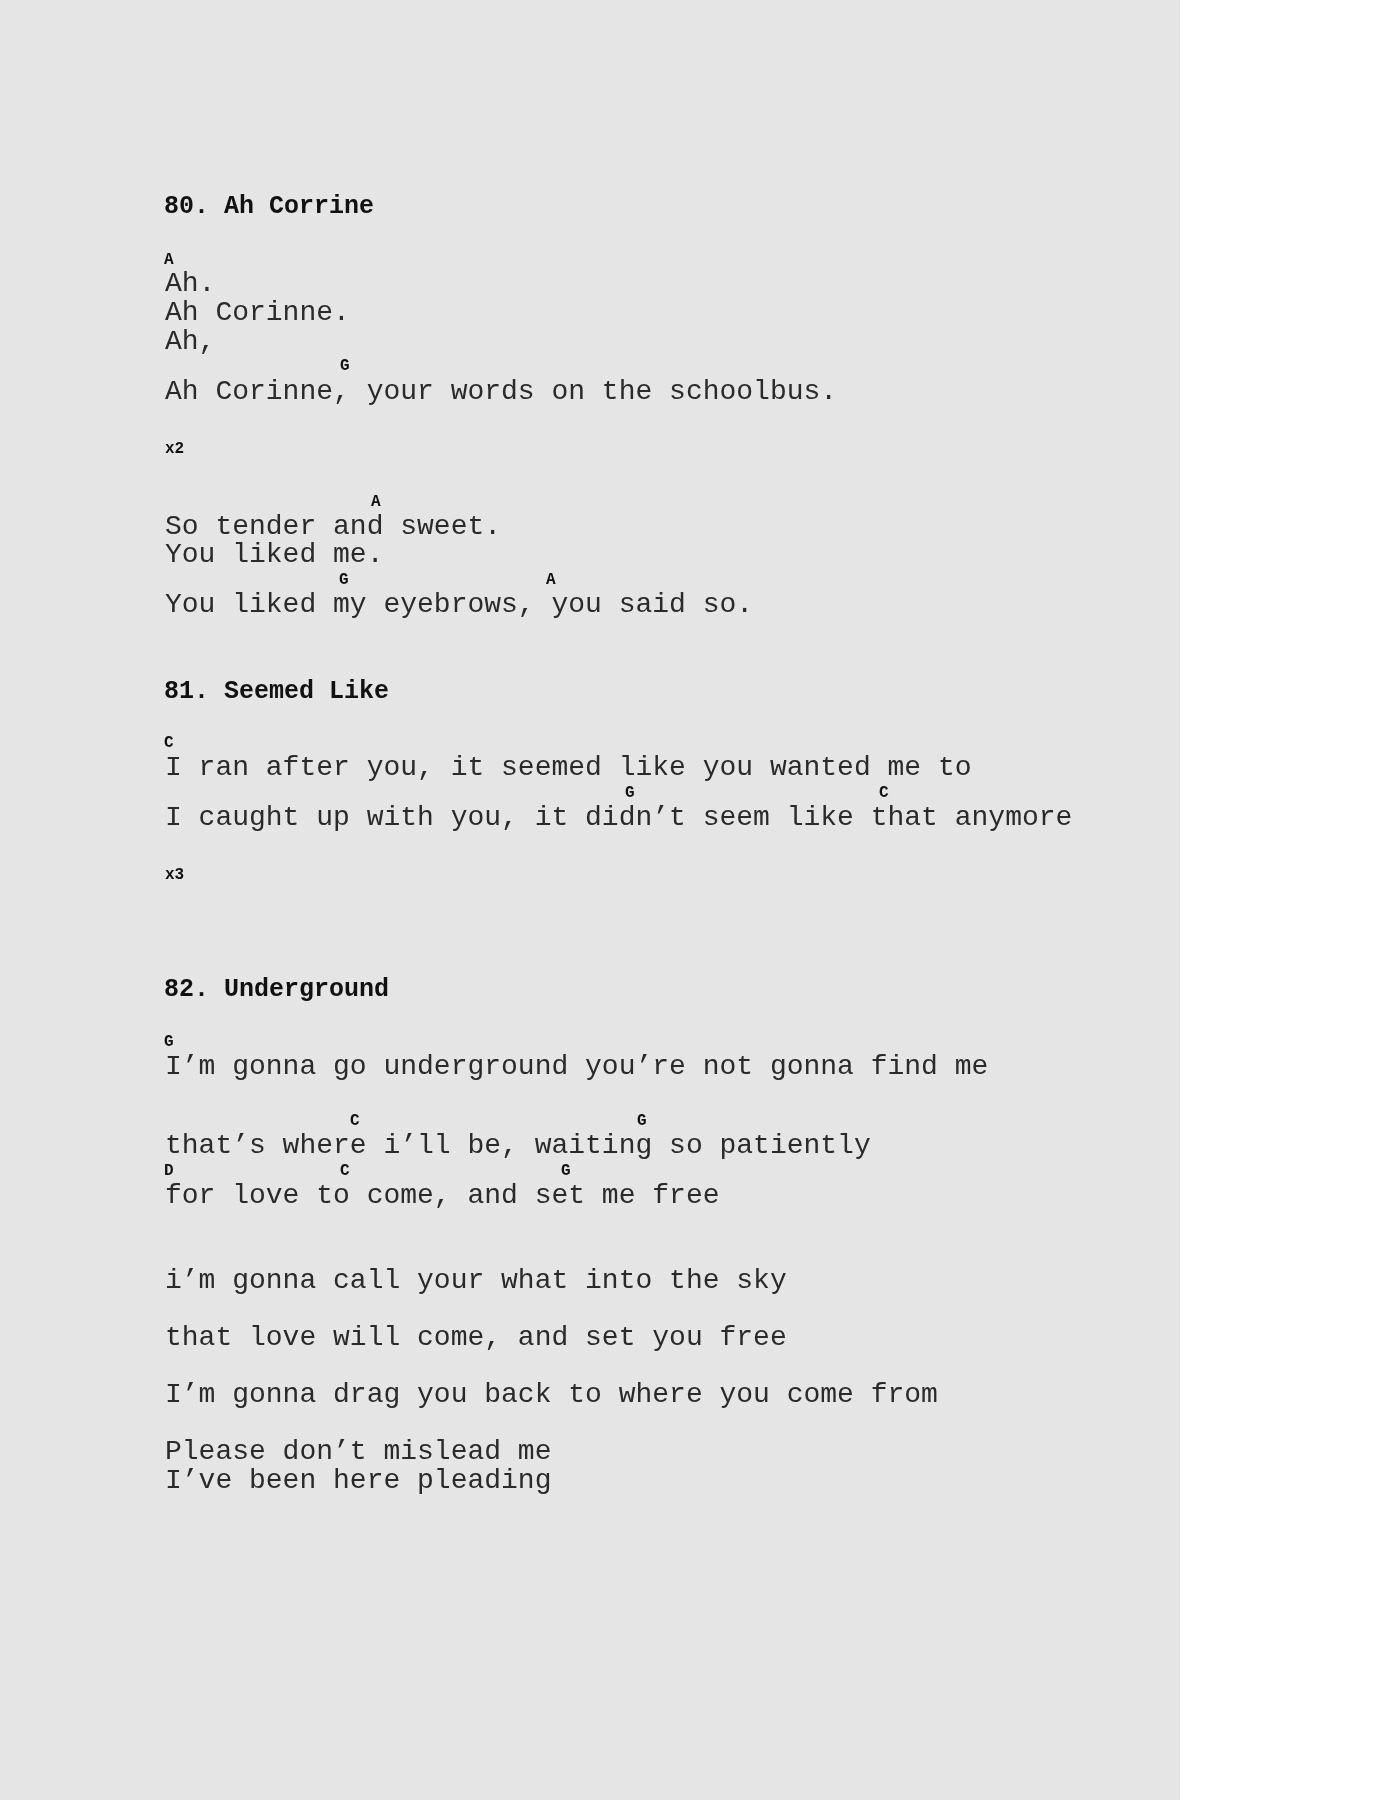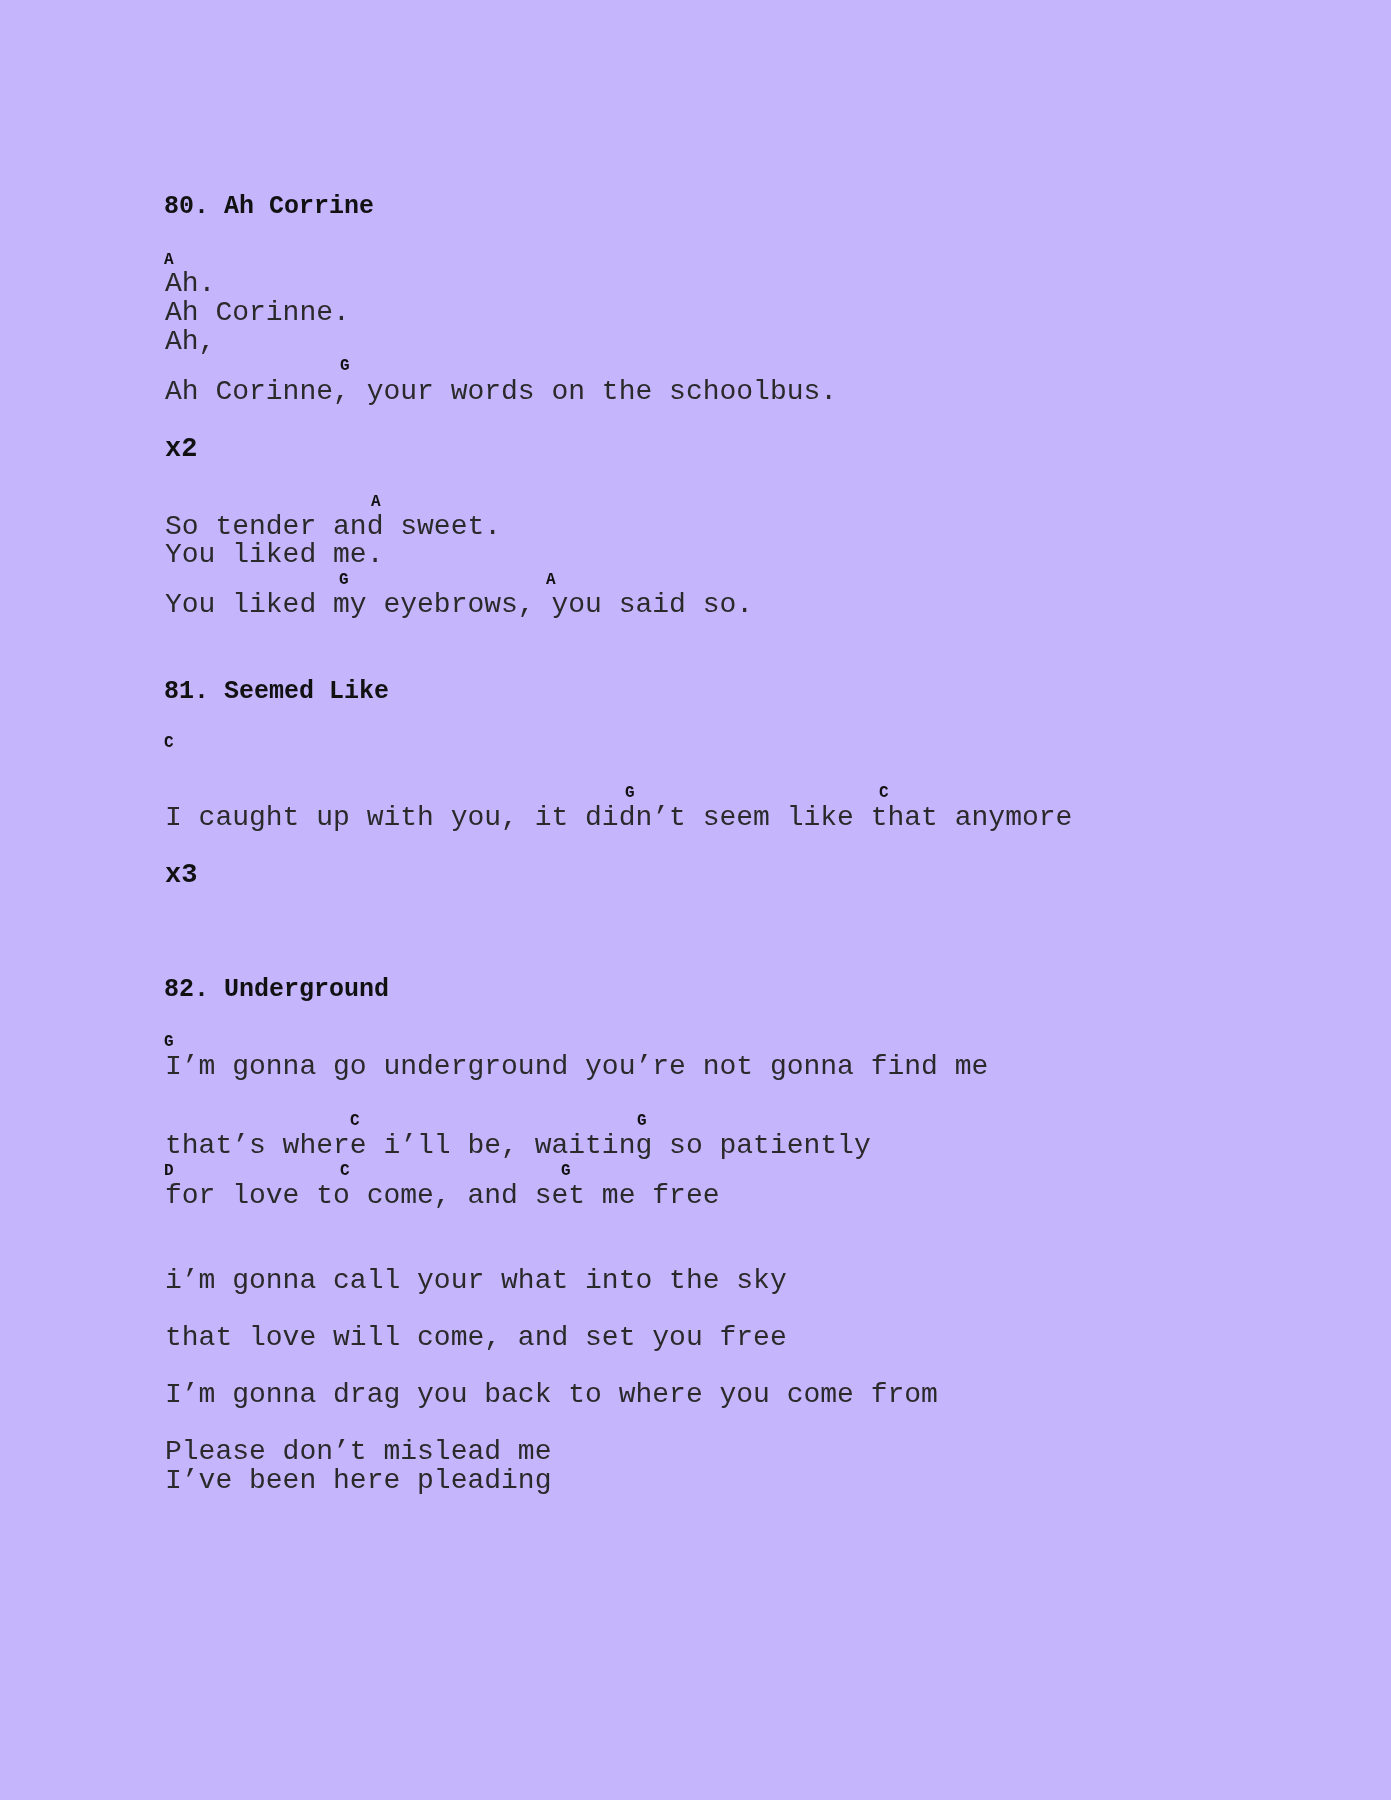--- a/index.html
+++ b/index.html
@@ -1,22 +1,22 @@
 <!DOCTYPE html>
 <html><head>
 <meta charset="utf-8">
 <style>
   html, body { margin:0; padding:0; background:#ffffff; }
   body { width:1391px; height:1800px; position:relative; overflow:hidden; }
-  .page { position:absolute; left:0; top:0; width:1391px; height:1800px; background:#c4b5fd; }
+  .page { position:absolute; left:0; top:0; width:1180px; height:1800px; background:#e5e5e5; }
   .t { position:absolute; white-space:pre; color:#222; line-height:1; }
   .lyric { font-family:"Liberation Mono", monospace; font-size:28px; transform:translateY(-50%); color:#2a2a2a; }
   .title { font-family:"Liberation Mono", monospace; font-size:25px; font-weight:bold; transform:translateY(-50%); color:#111; }
   .chord { font-family:"Liberation Mono", monospace; font-size:16px; font-weight:bold; transform:translateY(-50%); color:#111; }
-  .repeat { font-family:"Liberation Mono", monospace; font-size:27px; font-weight:bold; transform:translateY(-50%); color:#111; }
+  .repeat { font-family:"Liberation Mono", monospace; font-size:16px; font-weight:bold; transform:translateY(-50%); color:#111; }
 </style>
 </head>
 <body>
 
 <div class="page">
 
   <div class="t title" style="left:164px;top:206px">80. Ah Corrine</div>
   <div class="t chord" style="left:164px;top:260px">A</div>
   <div class="t lyric" style="left:165px;top:284px">Ah.</div>
   <div class="t lyric" style="left:165px;top:313px">Ah Corinne.</div>
@@ -26,20 +26,21 @@
   <div class="t repeat" style="left:165px;top:449px">x2</div>
   <div class="t chord" style="left:371px;top:502px">A</div>
   <div class="t lyric" style="left:165px;top:527px">So tender and sweet.</div>
   <div class="t lyric" style="left:165px;top:555px">You liked me.</div>
   <div class="t chord" style="left:339px;top:580px">G</div>
   <div class="t chord" style="left:546px;top:580px">A</div>
   <div class="t lyric" style="left:165px;top:605px">You liked my eyebrows, you said so.</div>
 
   <div class="t title" style="left:164px;top:691px">81. Seemed Like</div>
   <div class="t chord" style="left:164px;top:743px">C</div>
+  <div class="t lyric" style="left:165px;top:768px">I ran after you, it seemed like you wanted me to</div>
   <div class="t chord" style="left:625px;top:793px">G</div>
   <div class="t chord" style="left:879px;top:793px">C</div>
   <div class="t lyric" style="left:165px;top:818px">I caught up with you, it didn’t seem like that anymore</div>
   <div class="t repeat" style="left:165px;top:875px">x3</div>
 
   <div class="t title" style="left:164px;top:989px">82. Underground</div>
   <div class="t chord" style="left:164px;top:1042px">G</div>
   <div class="t lyric" style="left:165px;top:1067px">I’m gonna go underground you’re not gonna find me</div>
   <div class="t chord" style="left:350px;top:1121px">C</div>
   <div class="t chord" style="left:637px;top:1121px">G</div>

